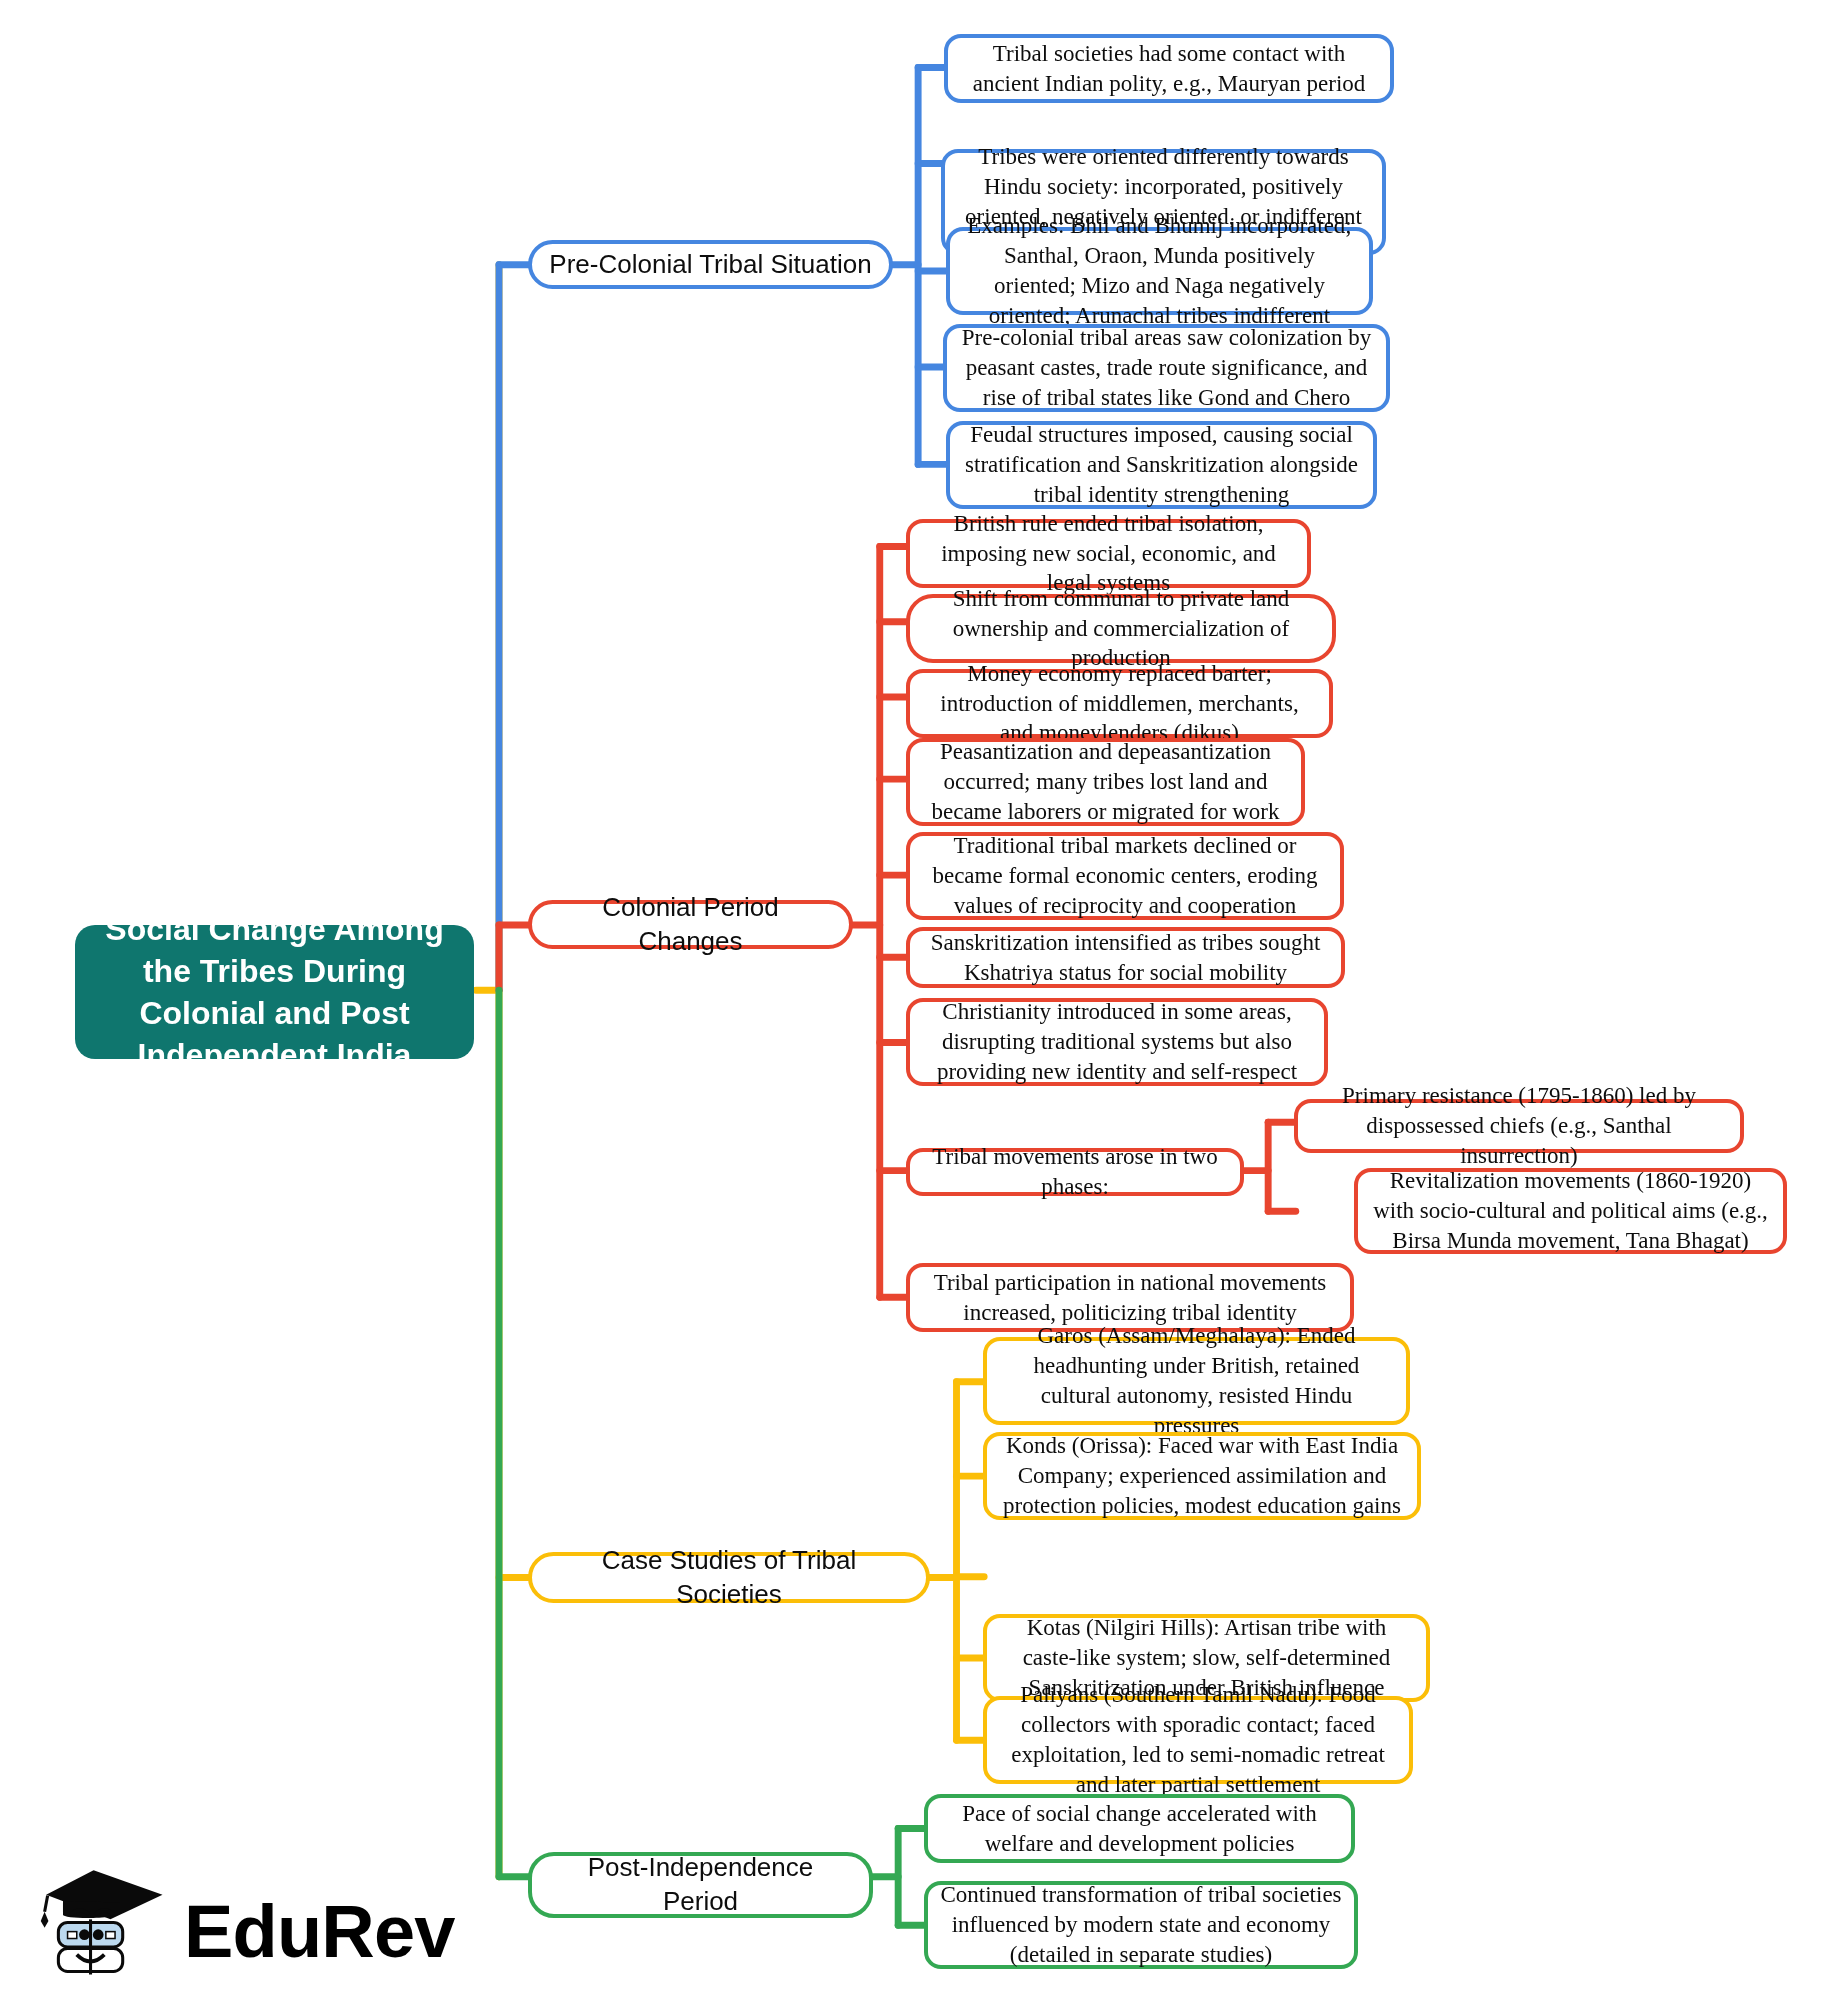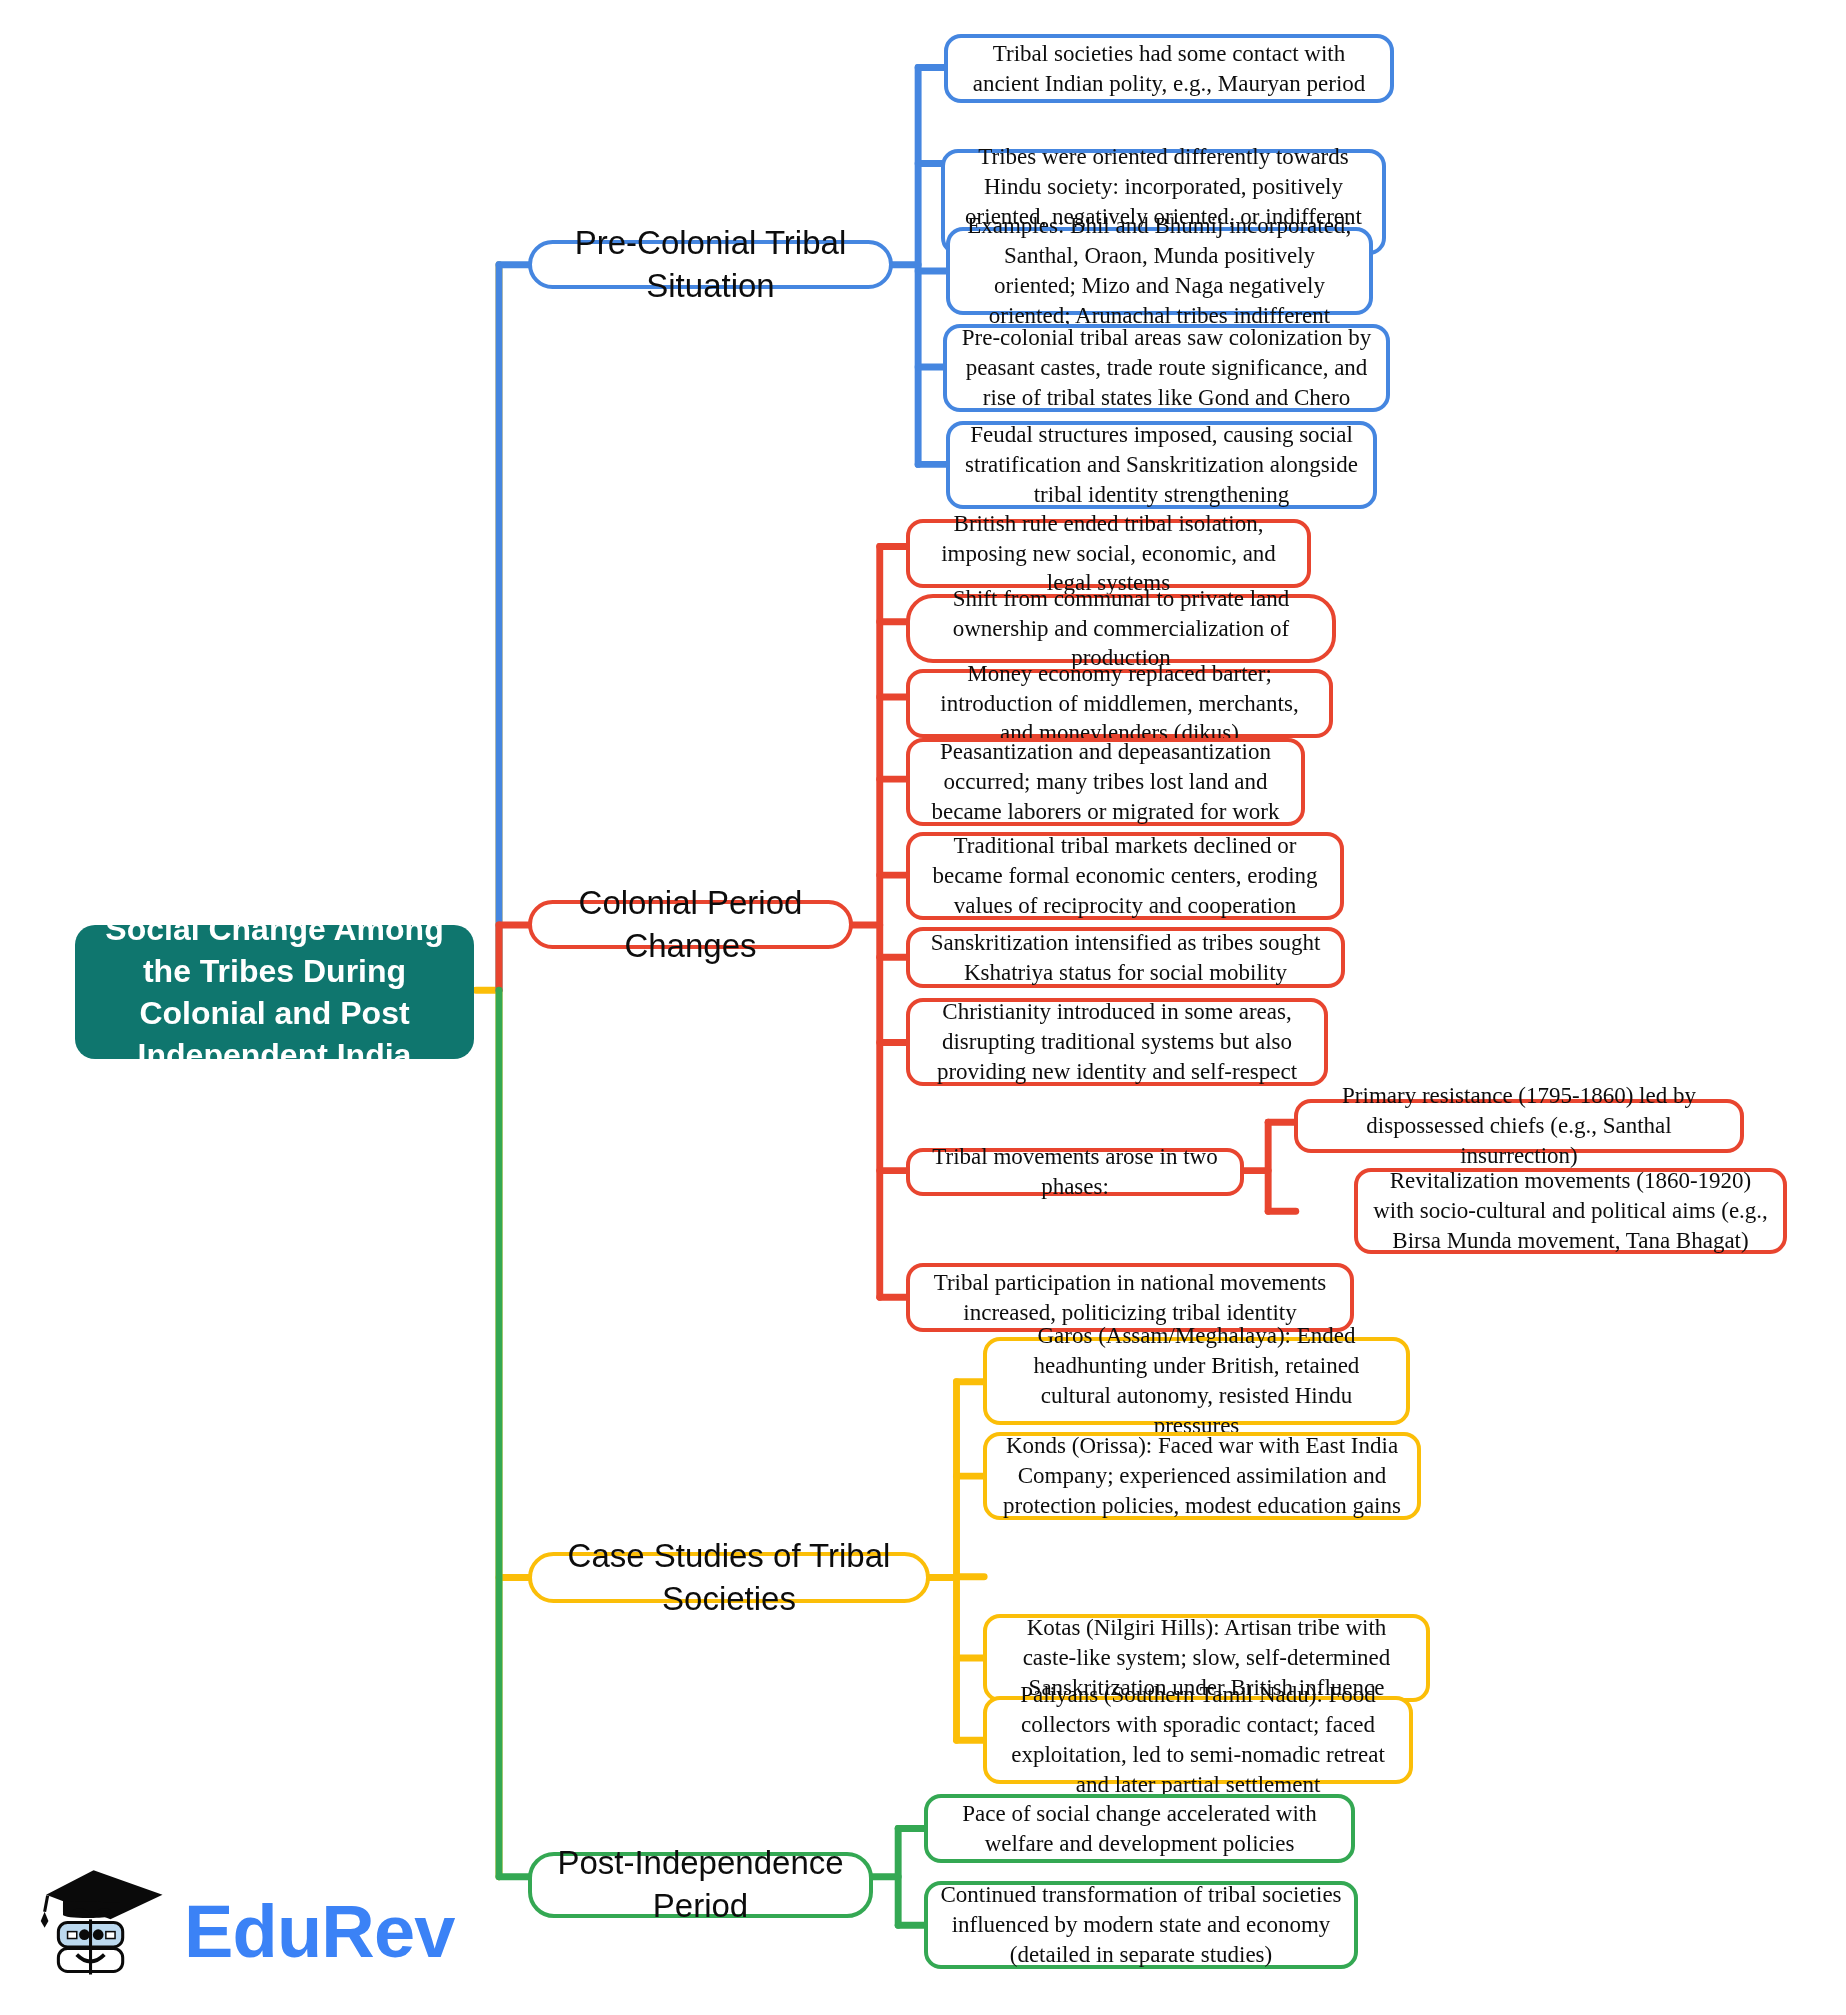--- a/index.html
+++ b/index.html
@@ -36,34 +36,34 @@
     border-radius: 20px;
     color: #ffffff;
     font-weight: bold;
     font-size: 32px;
     line-height: 1.32;
     padding: 14px 17px;
     text-align: center;
   }
 
   
-  .branch { font-size: 33px; border-radius: 26px; padding: 4.6px 17px; }
+  .branch { font-size: 26px; border-radius: 26px; padding: 4.6px 17px; }
   
   .leaf { font-size: 23px; font-family: Liberation Serif, serif; }
 
   .c-blue   { border-color: #4586e0; }
   .c-red    { border-color: #e8452f; }
   .c-yellow { border-color: #fbbe08; }
   .c-green  { border-color: #34a853; }
 
   
   #logo { position:absolute; left:40px; top:1864px; width:322px; height:138px; }
   #logo .word {
     position:absolute; left:144px; top:24.6px;
-    font-size: 74px; font-weight: bold; color:#3b82f6; letter-spacing:-0.8px;
+    font-size: 74px; font-weight: bold; color:#000000; letter-spacing:-0.8px;
     font-family: "Liberation Sans", sans-serif;
   }
 </style>
 </head>
 <body>
 
 <div id="canvas">
 
   <svg id="wires" viewBox="0 0 2406 2625">
     <g fill="none" stroke-width="9" stroke-linecap="round" stroke-linejoin="round">

